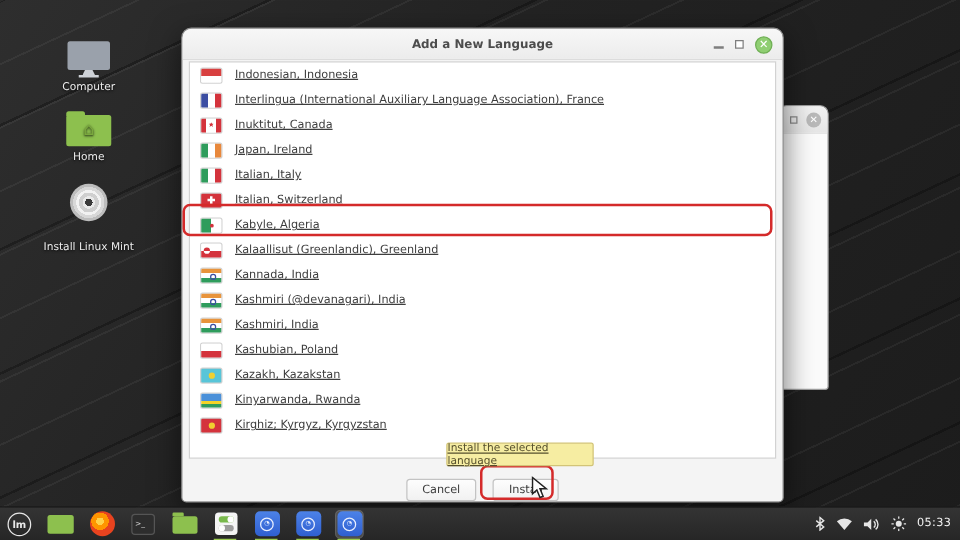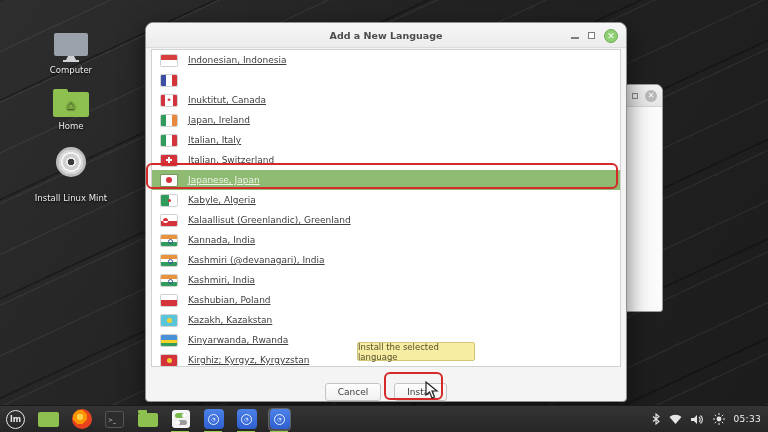--- a/index.html
+++ b/index.html
@@ -95,23 +95,23 @@
 
   .dialog-footer { position:absolute; left:0; right:0; bottom:0; height:33px;
     display:flex; align-items:center; justify-content:center; gap:13px; }
   .dlg-btn { min-width:46px; padding:3px 12px; font-size:9px; color:#3c3c3c; text-align:center;
     background:linear-gradient(#fdfdfd,#f1f1f1); border:1px solid #c3c3c3; border-radius:3px;margin-top:15px; }
 
   
   .annotation { position:absolute; border:2.5px solid #d42a2a; border-radius:6px; z-index:5; }
   .ann-row { left:146px; top:163px; width:472px; height:26px; }
   .ann-install { left:384px; top:372px; width:59px; height:28px; }
-  .tooltip { position:absolute; left:357px; top:342px; width:118px; height:19px; z-index:6;
+  .tooltip { position:absolute; left:357px; top:354px; width:118px; height:19px; z-index:6;
     background:#f6eda2; border:1px solid #d2c478; border-radius:2px; color:#56502e;
-    font-size:8.5px; display:flex; align-items:center; justify-content:center; }
+    font-size:8.5px; display:flex; align-items:center; justify-content:center;text-decoration:underline; }
   .cursor { position:absolute; left:425px; top:381px; z-index:9; }
 
   
   .taskbar { position:absolute; left:0; right:0; bottom:0; height:27px; z-index:10;
     background:linear-gradient(#343434,#262626); border-top:1px solid #1a1a1a;
     display:flex; align-items:center; }
   .tb-left { display:flex; align-items:center; gap:12px; padding-left:5px; }
   .tb-icon { width:21px; height:21px; position:relative; display:flex; align-items:center; justify-content:center; }
   .mint-circle { width:19px; height:19px; border:1.6px solid #e8e8e8; border-radius:50%;
     color:#e8e8e8; font-size:8px; font-weight:bold; display:flex; align-items:center; justify-content:center; }
@@ -173,40 +173,37 @@
       </span>
     </div>
 
     <div class="lang-list" id="lang-list">
         <div class="lang-row">
           <span class="flag flag-indonesia"></span>
           <span>Indonesian, Indonesia</span>
         </div>
         <div class="lang-row">
           <span class="flag flag-france"></span>
+          <span>Interlingua (International Auxiliary Language Association), France</span>
         </div>
         <div class="lang-row">
           <span class="flag flag-canada"></span>
           <span>Inuktitut, Canada</span>
         </div>
         <div class="lang-row">
           <span class="flag flag-ireland"></span>
           <span>Japan, Ireland</span>
         </div>
         <div class="lang-row">
           <span class="flag flag-italy"></span>
           <span>Italian, Italy</span>
         </div>
         <div class="lang-row">
           <span class="flag flag-switzerland"></span>
           <span>Italian, Switzerland</span>
-        </div>
-        <div class="lang-row selected">
-          <span class="flag flag-japan"></span>
-          <span>Japanese, Japan</span>
         </div>
         <div class="lang-row">
           <span class="flag flag-algeria"></span>
           <span>Kabyle, Algeria</span>
         </div>
         <div class="lang-row">
           <span class="flag flag-greenland"></span>
           <span>Kalaallisut (Greenlandic), Greenland</span>
         </div>
         <div class="lang-row">

